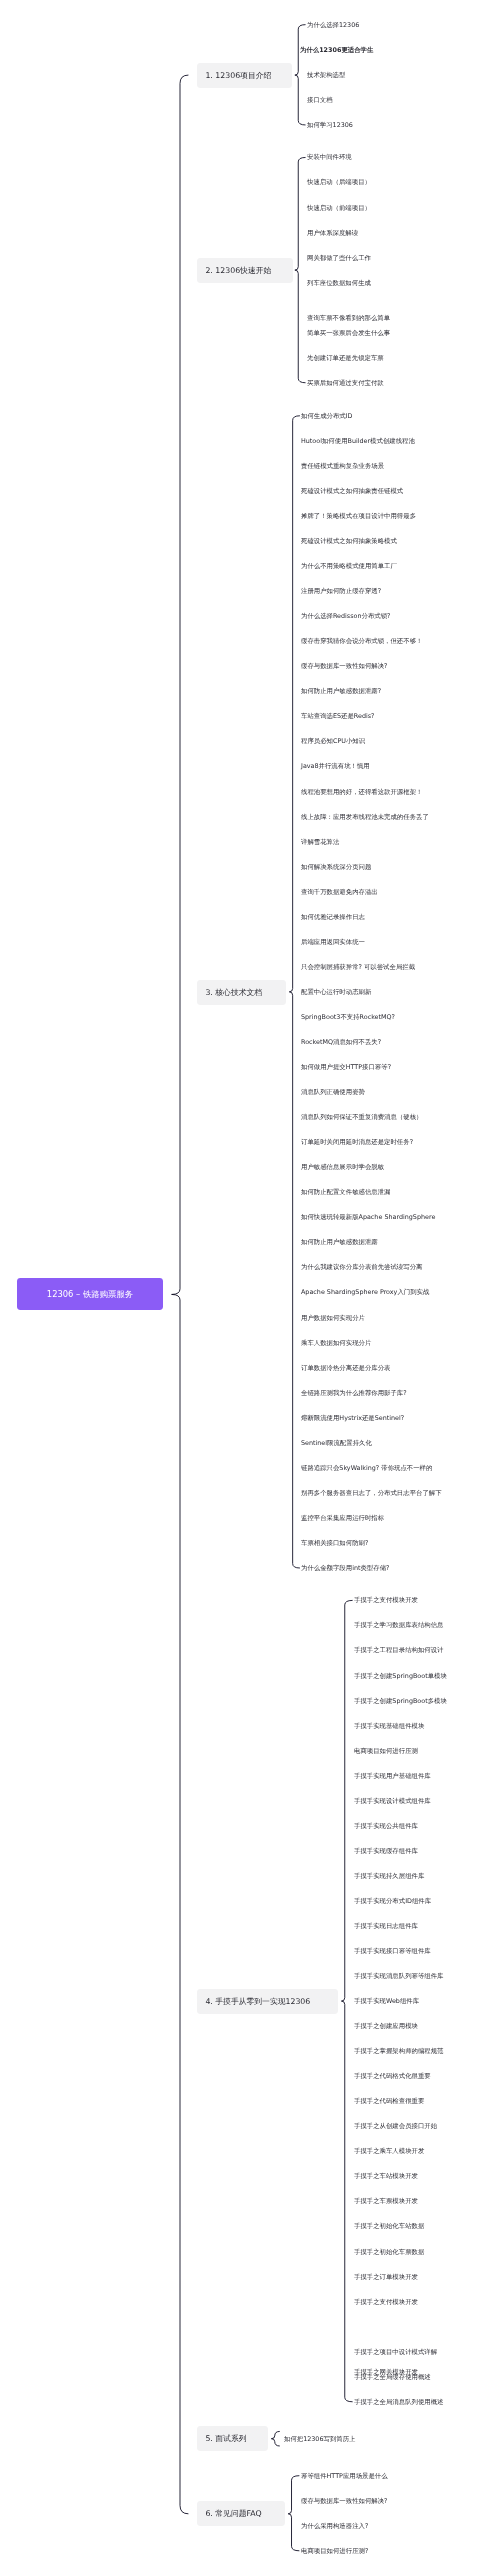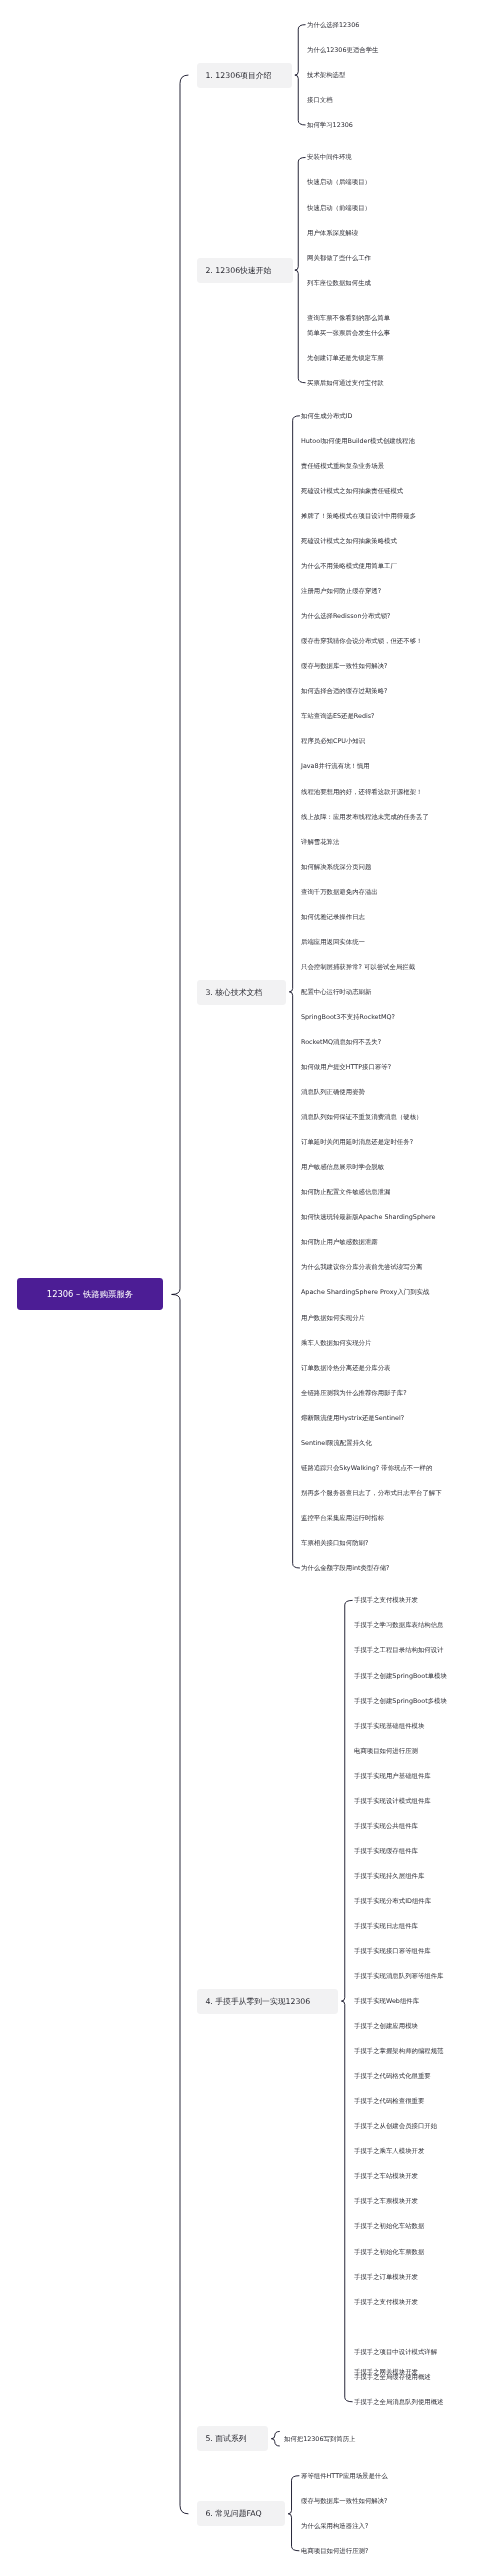--- a/index.html
+++ b/index.html
@@ -1,20 +1,20 @@
 <!DOCTYPE html>
 <html style="font-size:9px"><head>
   <meta charset="utf-8">
   <style>
     html, body { margin: 0; padding: 0; background: #ffffff; }
     body { width: 499px; height: 2576px; position: relative; overflow: hidden;
            font-family: "DejaVu Sans", "Liberation Sans", sans-serif; color: #2a2a35; }
     #canvas { position: absolute; left: 0; top: 0; width: 499px; height: 2576px; }
     svg.lines { position: absolute; left: 0; top: 0; width: 499px; height: 2576px; pointer-events: none; }
-    .root-node { position: absolute; background: #4c1d95; color: #ffffff; border-radius: 3.4px;
+    .root-node { position: absolute; background: #8b5cf6; color: #ffffff; border-radius: 3.4px;
                  display: flex; align-items: center; justify-content: center;
                  font-size: 8.4px; box-sizing: border-box; }
     .branch-node { position: absolute; background: #f2f2f3; color: #2b2b33; border-radius: 3.4px;
                    display: flex; align-items: center; padding-left: 8.4px;
                    font-size: 7.8px; box-sizing: border-box; white-space: nowrap; }
     .leaf { position: absolute; font-size: 6.4px; color: #2b2b33; white-space: nowrap;
             line-height: 9px; transform: translateY(-4.5px); }
   </style>
 </head>
 <body>
@@ -48,21 +48,21 @@
   </div>
   <div class="branch-node" id="b4" style="left:197px; top:2426px; width:71px; height:25px;">
     <span>5. 面试系列</span>
   </div>
   <div class="branch-node" id="b5" style="left:197px; top:2501px; width:88px; height:25px;">
     <span>6. 常见问题FAQ</span>
   </div>
 
   <div id="leaves">
       <div class="leaf" style="left: 307px; top: 25px;">为什么选择12306</div>
-      <div class="leaf" style="left: 307px; top: 50px;">为什么12306更适合学生</div>
+      <div class="leaf" style="left: 300px; top: 50px; font-weight: bold;">为什么12306更适合学生</div>
       <div class="leaf" style="left: 307px; top: 75px;">技术架构选型</div>
       <div class="leaf" style="left: 307px; top: 100px;">接口文档</div>
       <div class="leaf" style="left: 307px; top: 125px;">如何学习12306</div>
       <div class="leaf" style="left: 307px; top: 157px;">安装中间件环境</div>
       <div class="leaf" style="left: 307px; top: 182px; font-family: Liberation Mono, monospace;">快速启动（后端项目）</div>
       <div class="leaf" style="left: 307px; top: 208px;">快速启动（前端项目）</div>
       <div class="leaf" style="left: 307px; top: 233px;">用户体系深度解读</div>
       <div class="leaf" style="left: 307px; top: 258px;">网关都做了些什么工作</div>
       <div class="leaf" style="left: 307px; top: 283px;">列车座位数据如何生成</div>
       <div class="leaf" style="left: 307px; top: 318px;">查询车票不像看到的那么简单</div>
@@ -73,21 +73,21 @@
       <div class="leaf" style="left: 301px; top: 441px;">Hutool如何使用Builder模式创建线程池</div>
       <div class="leaf" style="left: 301px; top: 466px;">责任链模式重构复杂业务场景</div>
       <div class="leaf" style="left: 301px; top: 491px;">死磕设计模式之如何抽象责任链模式</div>
       <div class="leaf" style="left: 301px; top: 516px;">摊牌了！策略模式在项目设计中用得最多</div>
       <div class="leaf" style="left: 301px; top: 541px;">死磕设计模式之如何抽象策略模式</div>
       <div class="leaf" style="left: 301px; top: 566px;">为什么不用策略模式使用简单工厂</div>
       <div class="leaf" style="left: 301px; top: 591px;">注册用户如何防止缓存穿透?</div>
       <div class="leaf" style="left: 301px; top: 616px;">为什么选择Redisson分布式锁?</div>
       <div class="leaf" style="left: 301px; top: 641px;">缓存击穿我猜你会说分布式锁，但还不够！</div>
       <div class="leaf" style="left: 301px; top: 666px;">缓存与数据库一致性如何解决?</div>
-      <div class="leaf" style="left: 301px; top: 691px;">如何选择合适的缓存过期策略?</div>
+      <div class="leaf" style="left: 301px; top: 691px;">如何防止用户敏感数据泄露?</div>
       <div class="leaf" style="left: 301px; top: 716px;">车站查询选ES还是Redis?</div>
       <div class="leaf" style="left: 301px; top: 741px;">程序员必知CPU小知识</div>
       <div class="leaf" style="left: 301px; top: 766px;">Java8并行流有坑！慎用</div>
       <div class="leaf" style="left: 301px; top: 792px;">线程池要想用的好，还得看这款开源框架！</div>
       <div class="leaf" style="left: 301px; top: 817px;">线上故障：应用发布线程池未完成的任务丢了</div>
       <div class="leaf" style="left: 301px; top: 842px;">详解雪花算法</div>
       <div class="leaf" style="left: 301px; top: 867px;">如何解决系统深分页问题</div>
       <div class="leaf" style="left: 301px; top: 892px;">查询千万数据避免内存溢出</div>
       <div class="leaf" style="left: 301px; top: 917px;">如何优雅记录操作日志</div>
       <div class="leaf" style="left: 301px; top: 942px;">后端应用返回实体统一</div>

